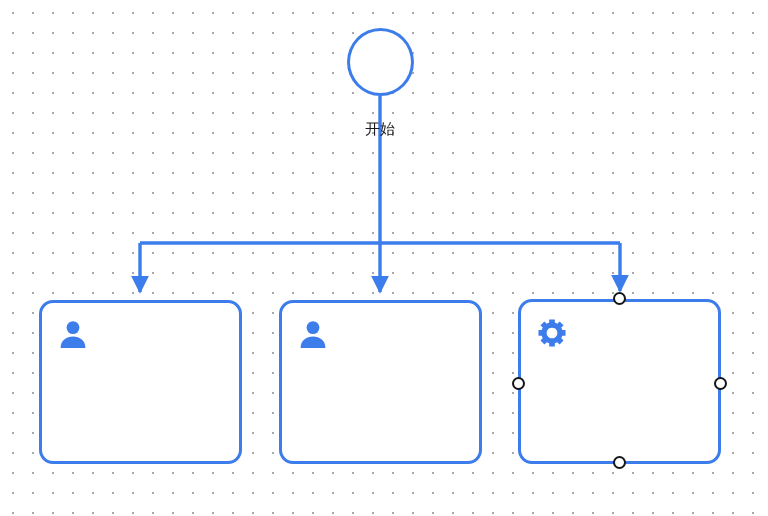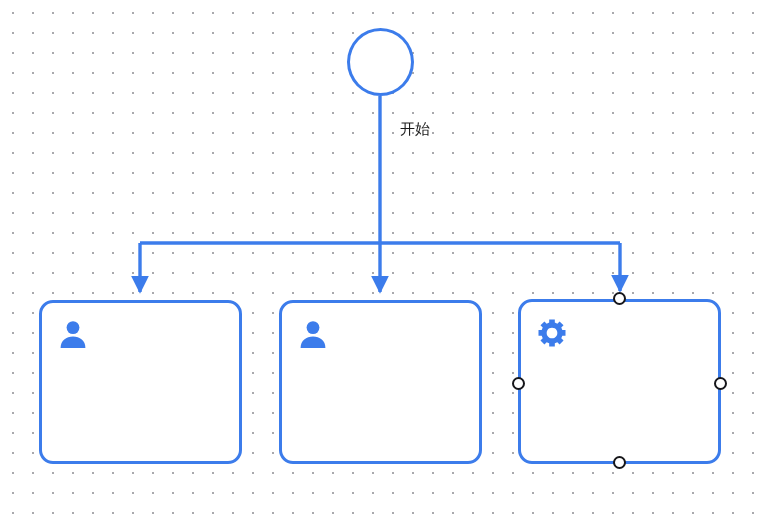--- a/index.html
+++ b/index.html
@@ -43,21 +43,21 @@
     width: 30px;
     height: 30px;
   }
   .start-node {
     border: 3px solid #3c7ceb;
     border-radius: 50%;
     background: #ffffff;
   }
   .start-label {
     position: absolute;
-    text-align: right;
+    text-align: center;
     color: #1a1a1a;
     font-size: 15px;
     line-height: 18px;
     white-space: nowrap;
     font-family: "DejaVu Sans", "Liberation Sans", sans-serif;
   }
   .handle {
     position: absolute;
     width: 13px;
     height: 13px;

